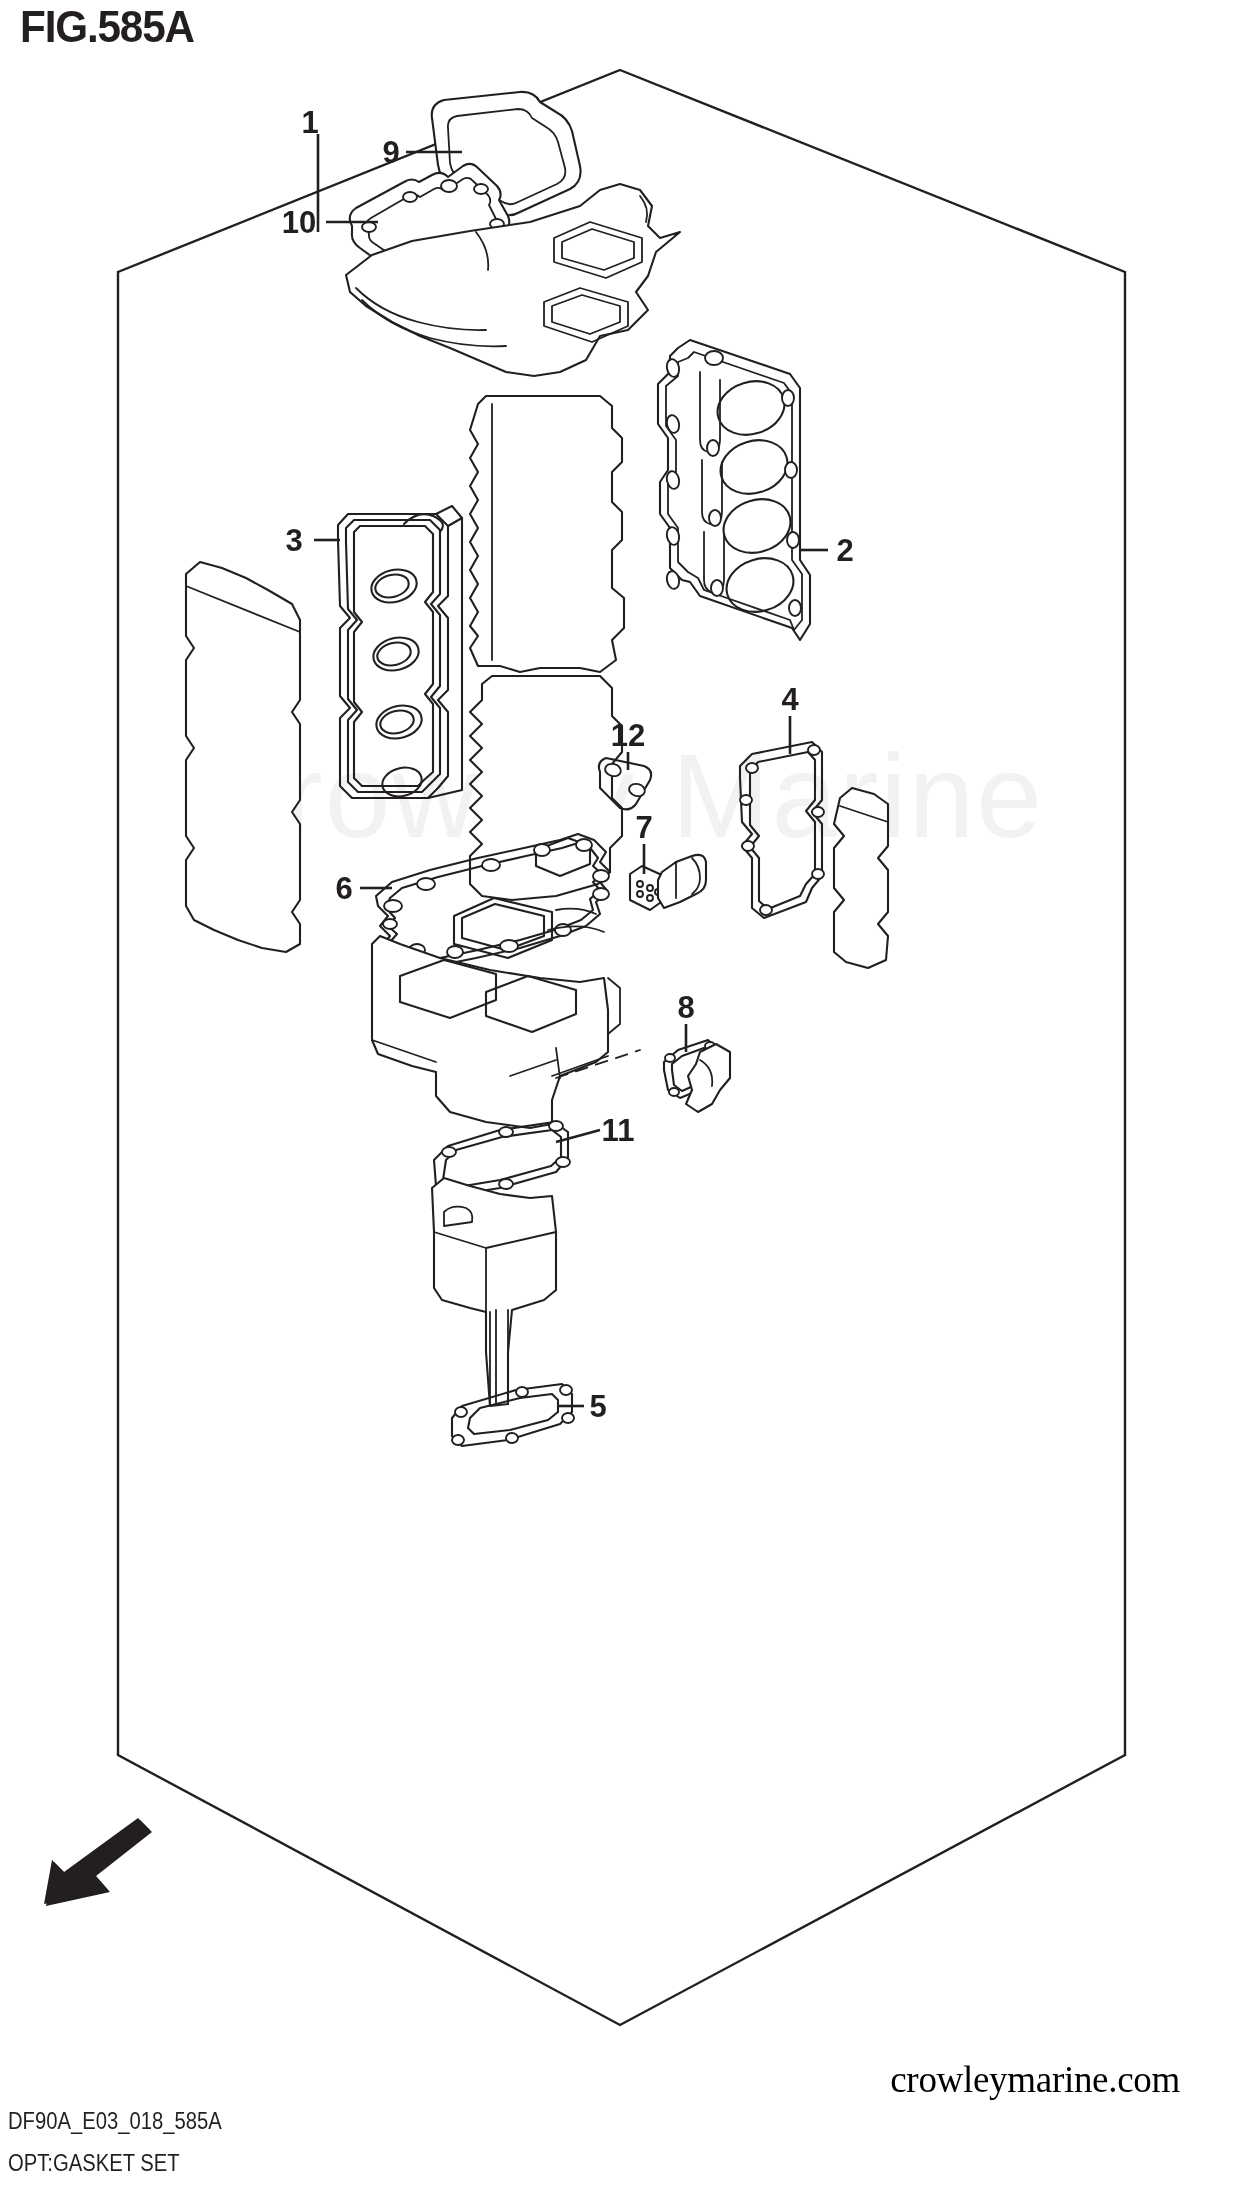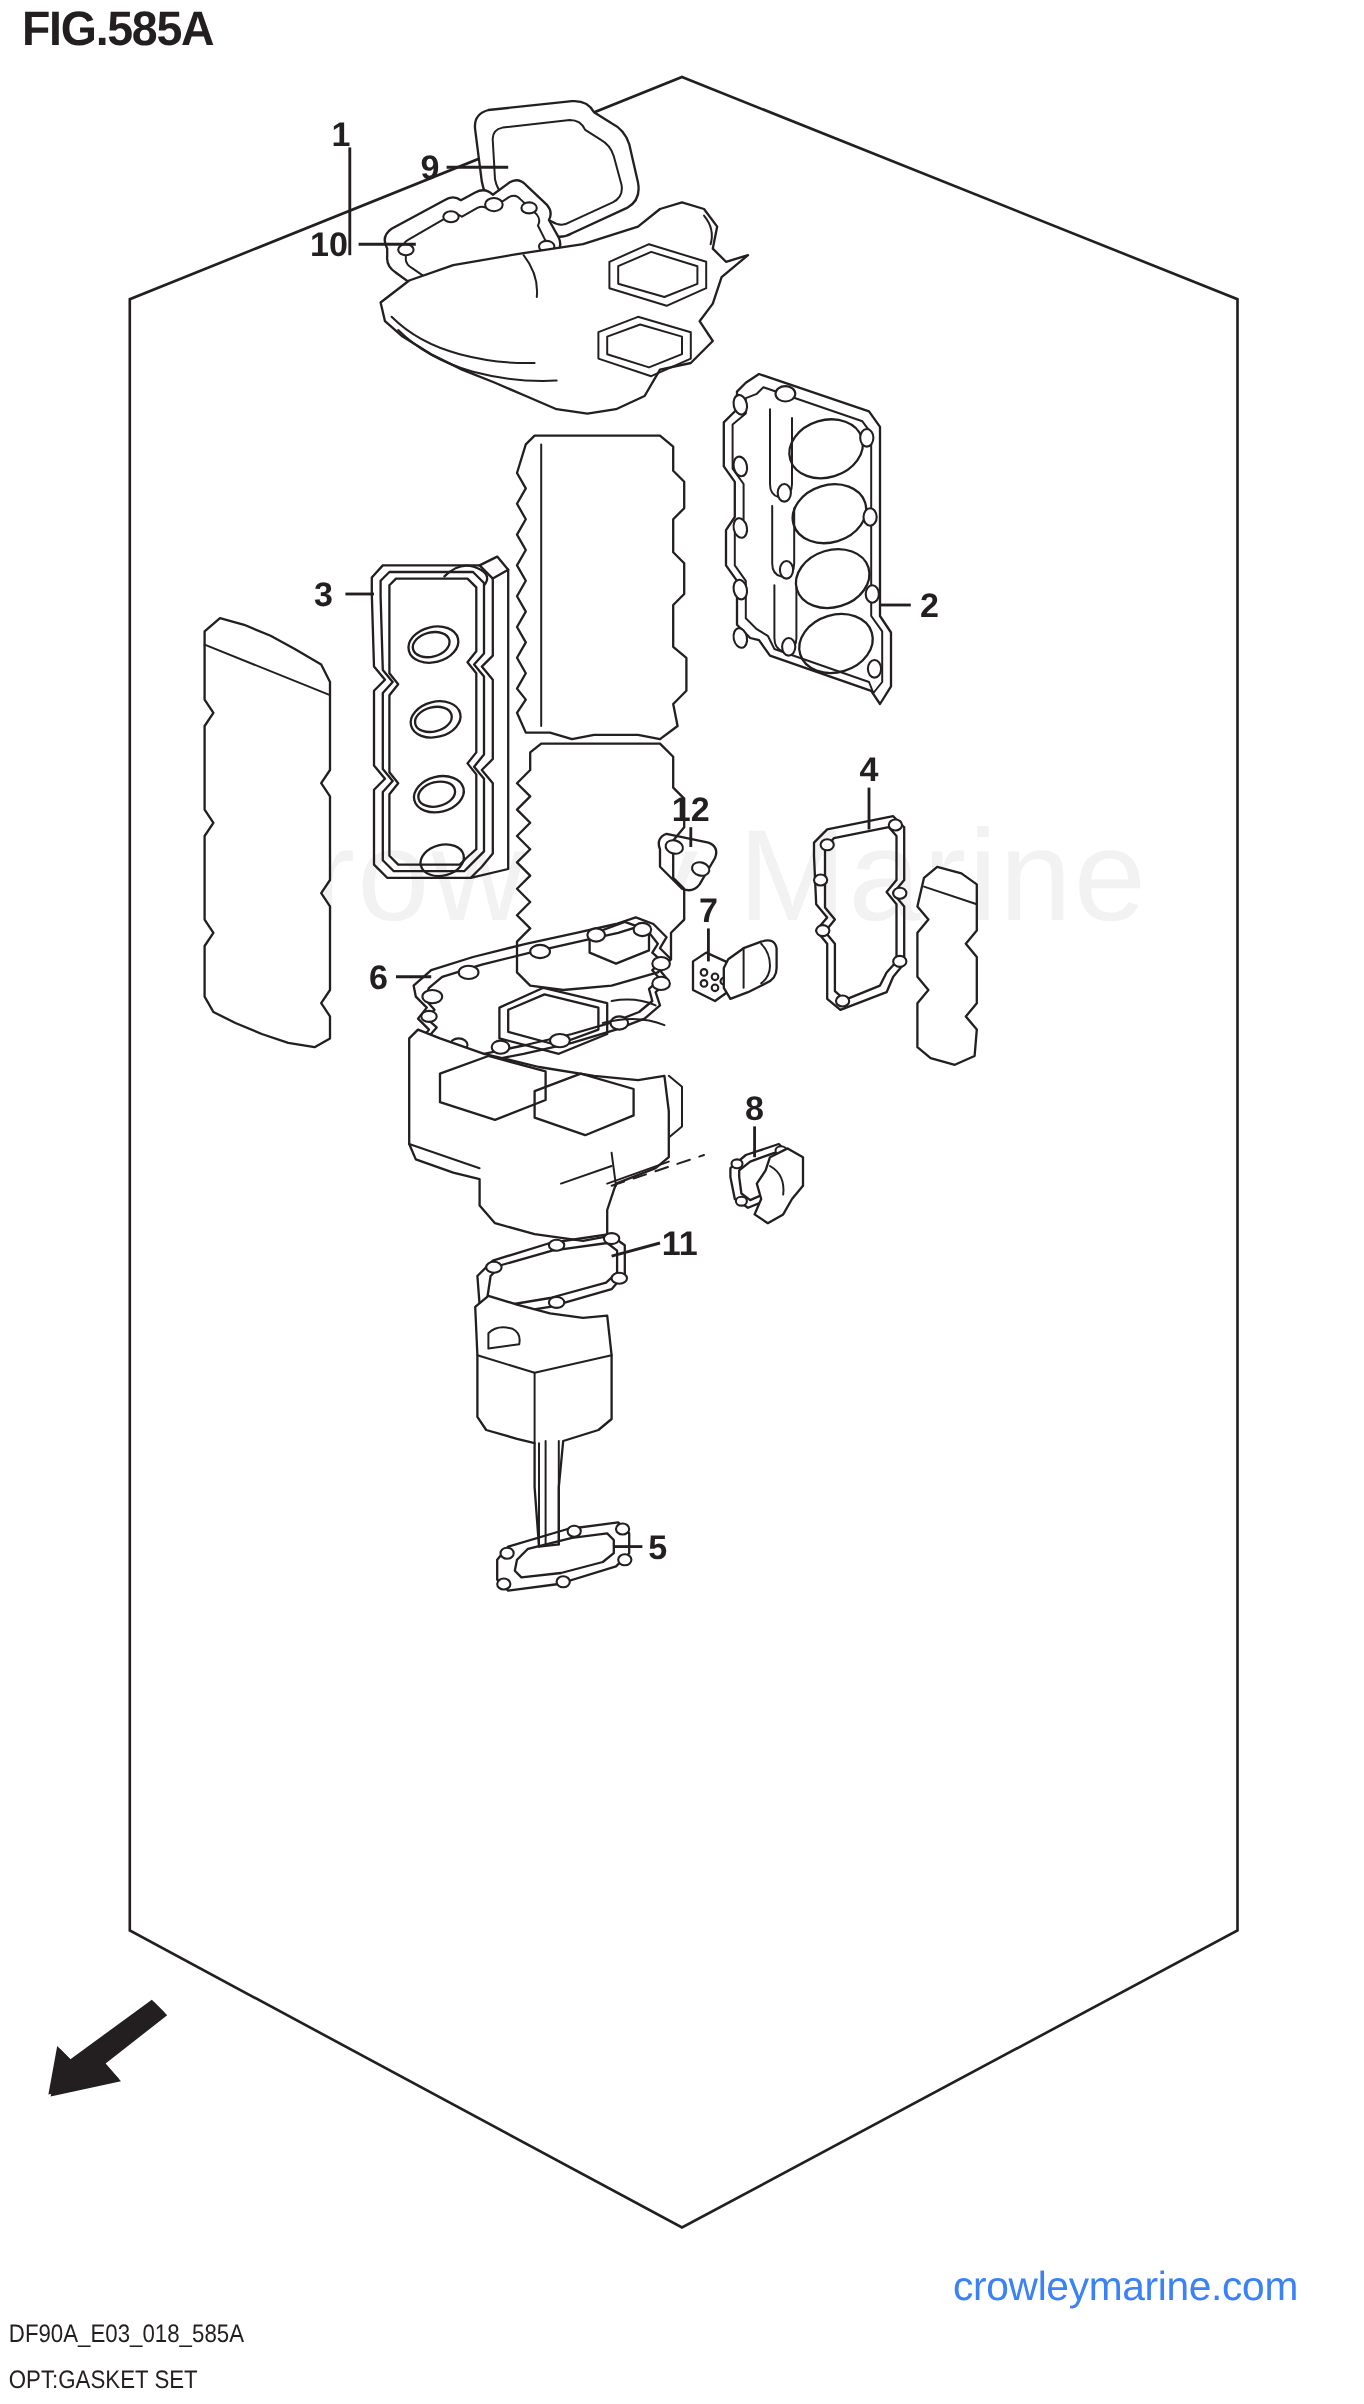--- a/index.html
+++ b/index.html
@@ -58,22 +58,22 @@
     color: #231f20;
     transform: scaleX(0.88);
     transform-origin: left top;
     white-space: nowrap;
   }
   #site-watermark {
     position: absolute;
     right: 8px;
     top: 2058px;
     font-size: 37px;
-    font-family: Liberation Sans, sans-serif;
-    color: #3b82f6;
+    font-family: Liberation Serif, serif;
+    color: #000000;
     white-space: nowrap;
     letter-spacing: -0.3px;
   }
 
   
   #bg-watermark {
     position: absolute;
     left: 0;
     top: 728px;
     width: 1240px;

